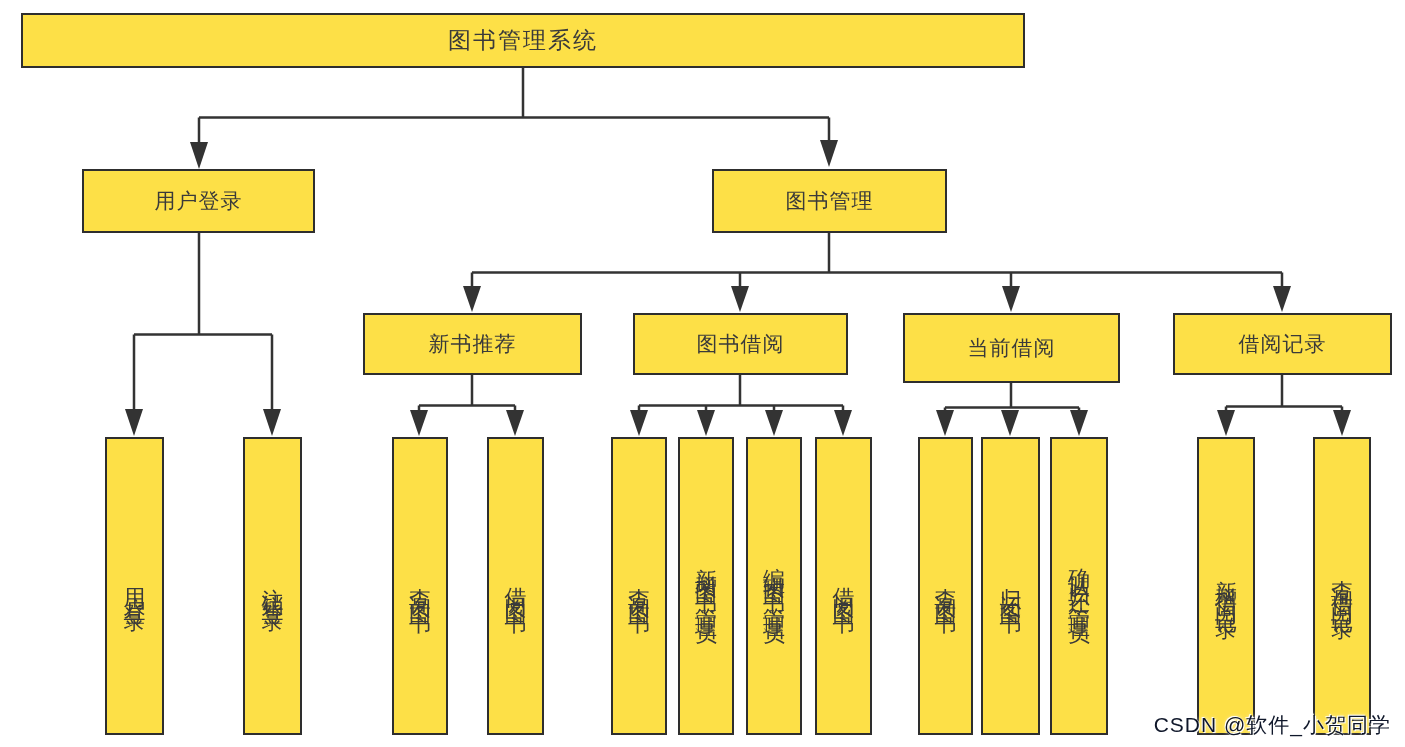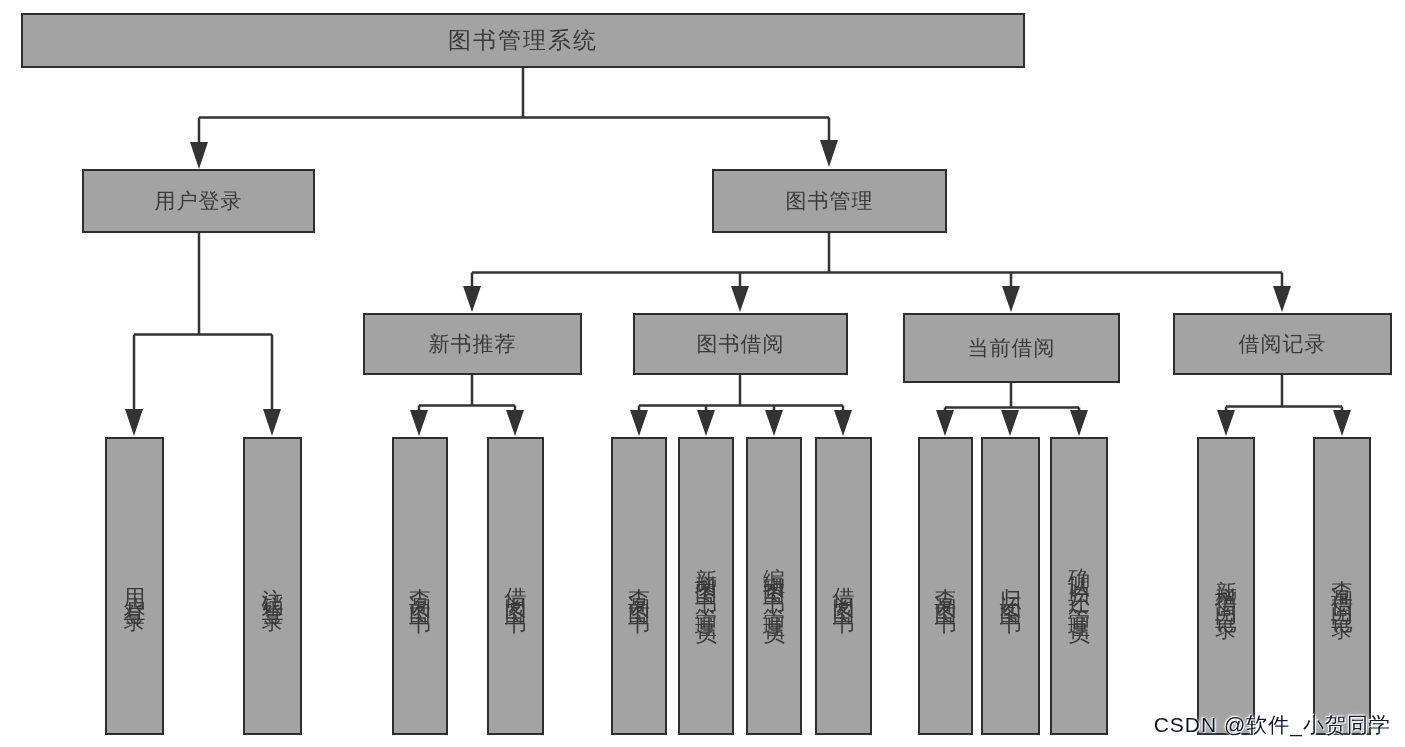--- a/index.html
+++ b/index.html
@@ -16,21 +16,21 @@
     overflow: hidden;
   }
   .connectors {
     position: absolute;
     left: 0; top: 0;
     width: 1405px; height: 747px;
     z-index: 1;
   }
   .box {
     position: absolute;
-    background: #a3a3a3;
+    background: #fde047;
     border: 2.5px solid #2e2e2e;
     box-sizing: border-box;
     display: flex;
     align-items: center;
     justify-content: center;
     color: #3a3a3a;
     z-index: 2;
   }
   .box.h span {
     font-size: 21px;

